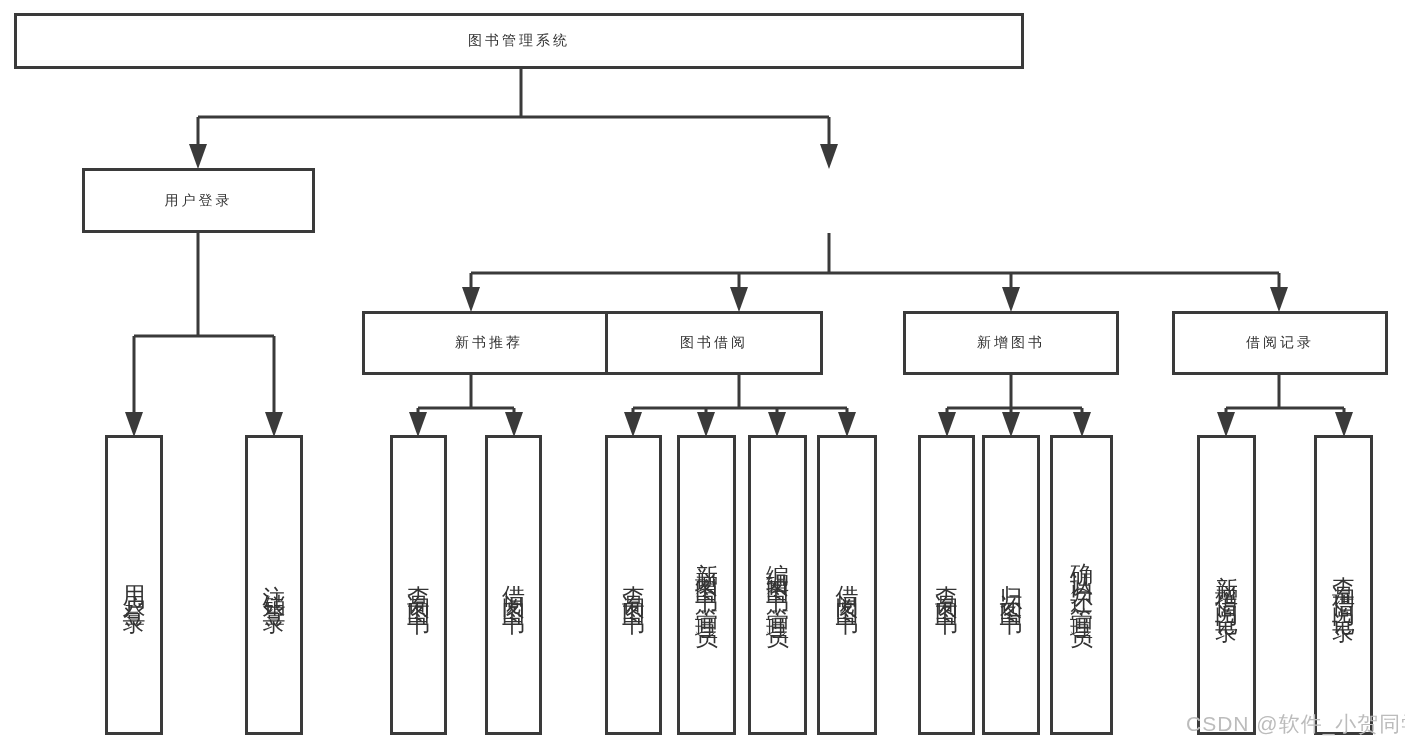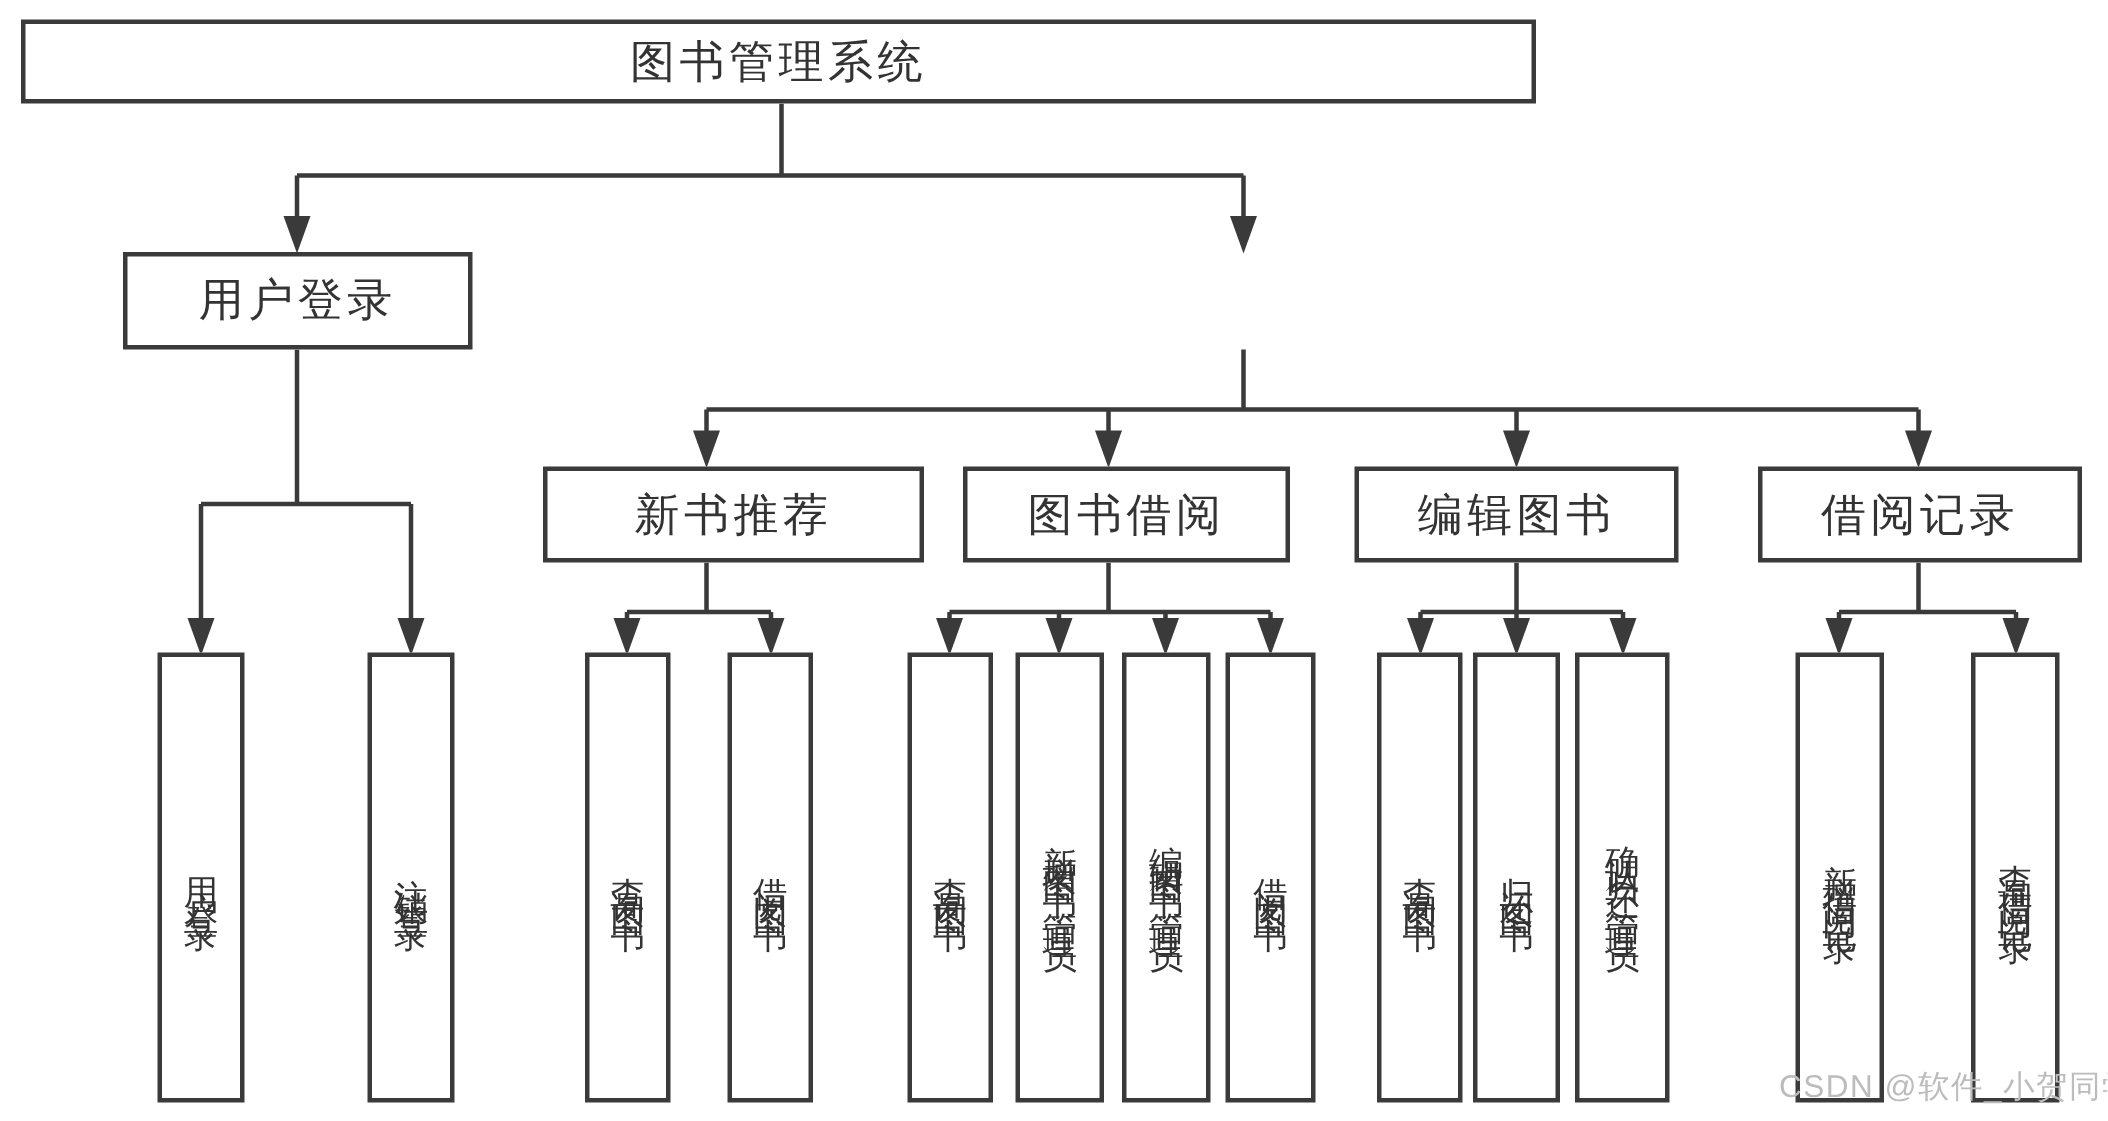--- a/index.html
+++ b/index.html
@@ -21,21 +21,21 @@
     position: absolute;
     box-sizing: border-box;
     border: 3px solid #3a3a3a;
     background: #ffffff;
     display: flex;
     align-items: center;
     justify-content: center;
     z-index: 2;
   }
   .hbox span {
-    font-size: 30px;
+    font-size: 14px;
     letter-spacing: 3px;
     white-space: nowrap;
   }
   .vbox span {
     writing-mode: vertical-rl;
     text-orientation: mixed;
     font-size: 23px;
     letter-spacing: 9px;
     line-height: 1;
   }
@@ -91,25 +91,25 @@
     <span>图书管理系统</span>
   </div>
 
   <div class="node hbox" style="left:82px; top:168px; width:233px; height:65px;">
     <span>用户登录</span>
   </div>
 
   <div class="node hbox" style="left:362px; top:311px; width:254px; height:64px;">
     <span>新书推荐</span>
   </div>
-  <div class="node hbox" style="left:642px; top:311px; width:218px; height:64px;">
+  <div class="node hbox" style="left:605px; top:311px; width:218px; height:64px;">
     <span>图书借阅</span>
   </div>
   <div class="node hbox" style="left:903px; top:311px; width:216px; height:64px;">
-    <span>编辑图书</span>
+    <span>新增图书</span>
   </div>
   <div class="node hbox" style="left:1172px; top:311px; width:216px; height:64px;">
     <span>借阅记录</span>
   </div>
 
   <div class="node vbox" style="left:105px; top:435px; width:58px; height:300px;">
     <span>用户登录</span>
   </div>
   <div class="node vbox" style="left:245px; top:435px; width:58px; height:300px;">
     <span>注销登录</span>

